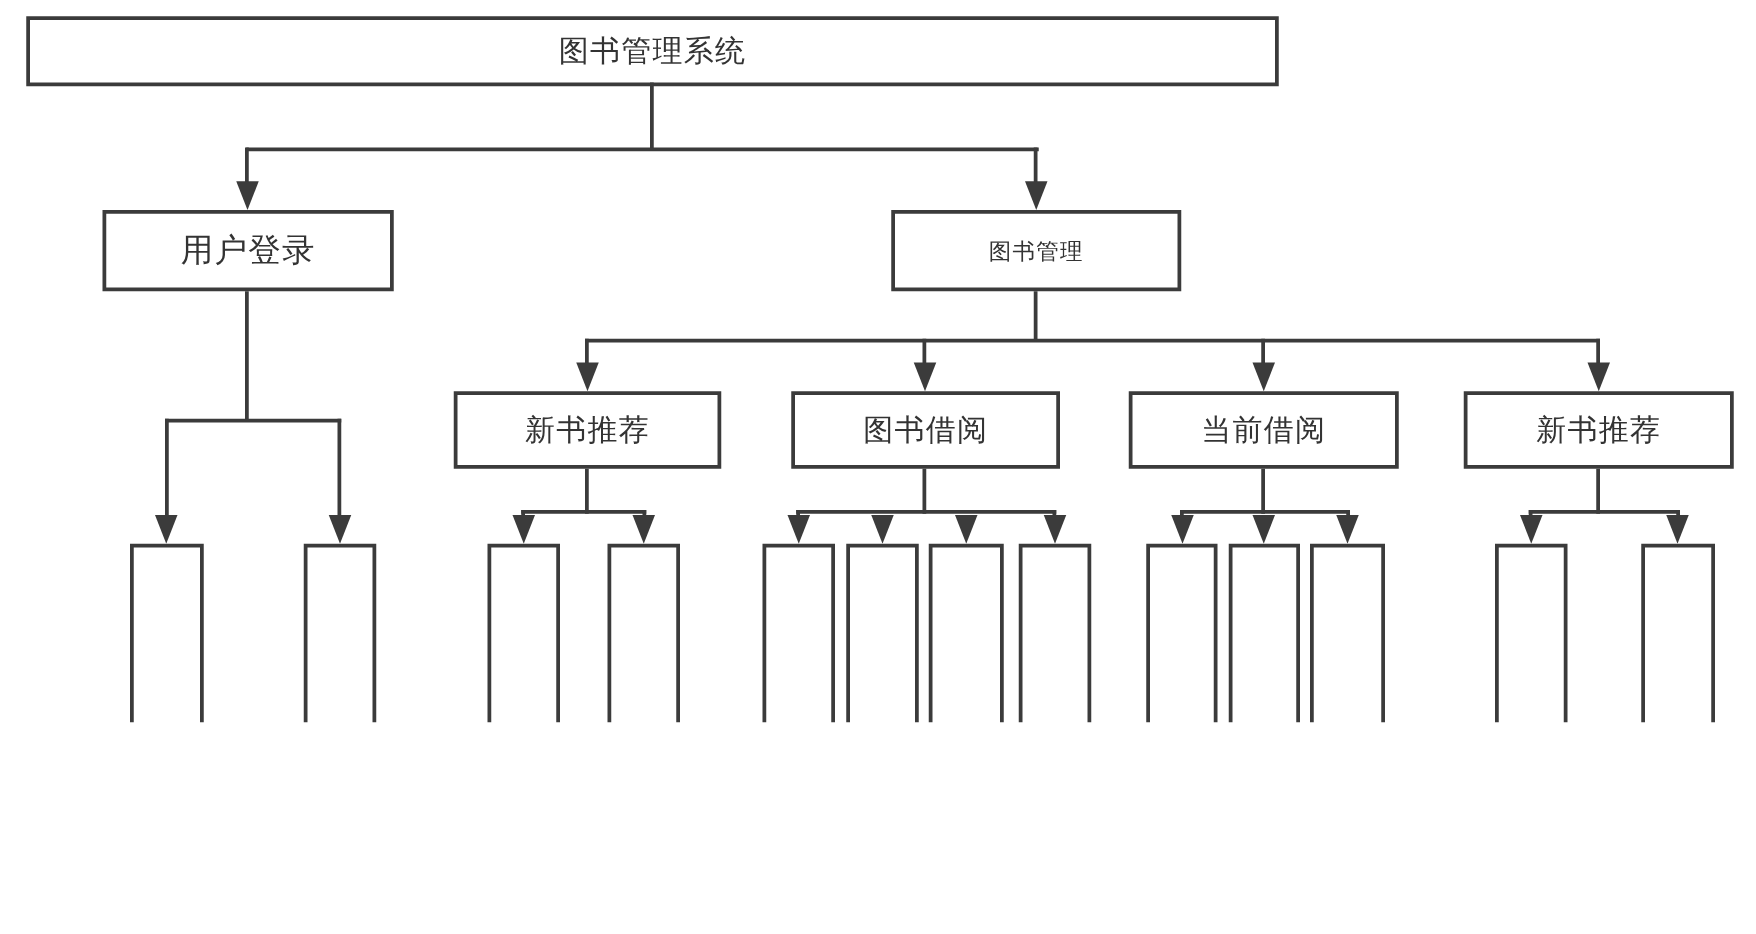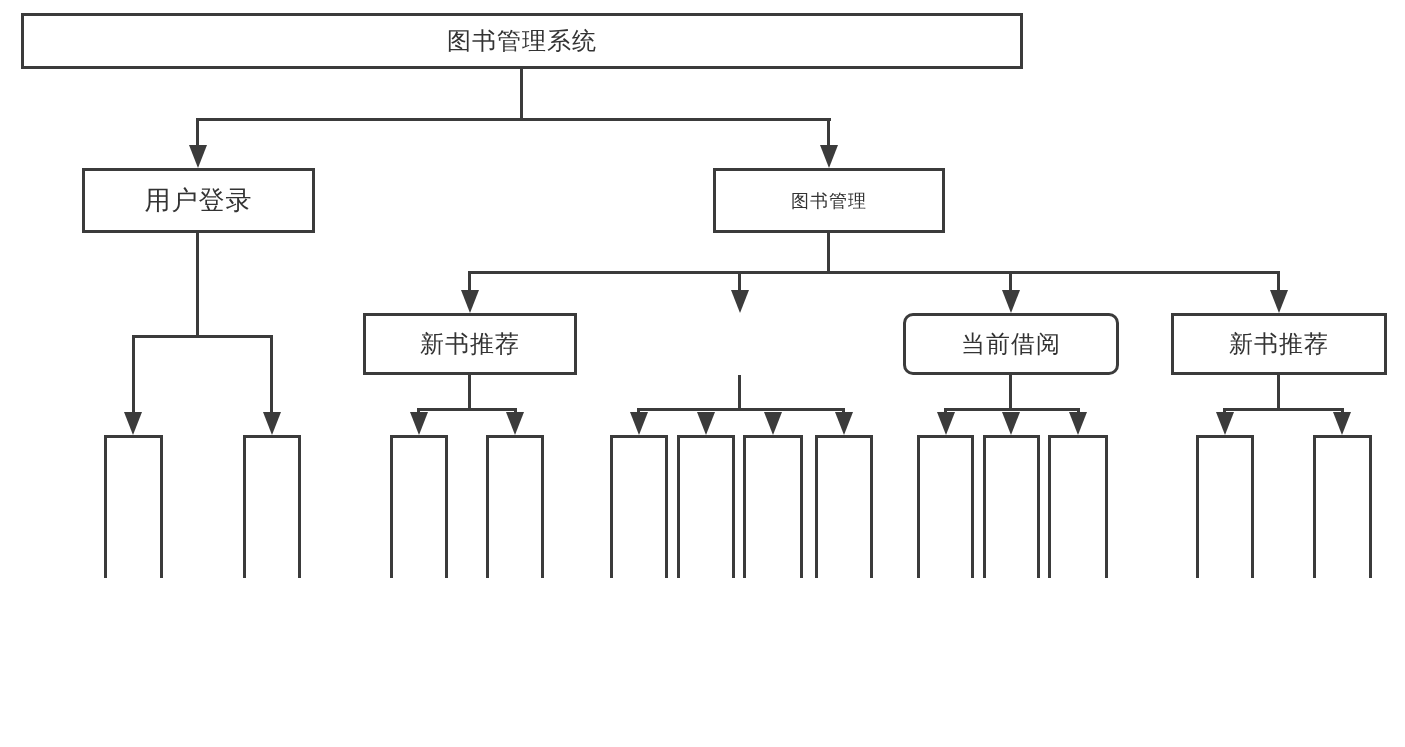--- a/index.html
+++ b/index.html
@@ -87,21 +87,22 @@
   <div class="vline" style="left:468px;top:271px;height:22px;"></div>
   <div class="vline" style="left:738px;top:271px;height:22px;"></div>
   <div class="vline" style="left:1009px;top:271px;height:22px;"></div>
   <div class="vline" style="left:1277px;top:271px;height:22px;"></div>
   <div class="arr" style="left:461px;top:290px;"></div>
   <div class="arr" style="left:731px;top:290px;"></div>
   <div class="arr" style="left:1002px;top:290px;"></div>
   <div class="arr" style="left:1270px;top:290px;"></div>
 
   <div class="box" style="left:363px;top:313px;width:214px;height:62px;">新书推荐</div>
-  <div class="box" style="left:903px;top:313px;width:216px;height:62px;border-radius:10px;">当前借阅</div>
+  <div class="box" style="left:633px;top:313px;width:215px;height:62px;">图书借阅</div>
+  <div class="box" style="left:903px;top:313px;width:216px;height:62px;">当前借阅</div>
   <div class="box" style="left:1171px;top:313px;width:216px;height:62px;">新书推荐</div>
 
   <div class="vline" style="left:468px;top:375px;height:36px;"></div>
   <div class="hline" style="left:417px;top:408px;width:100px;"></div>
   <div class="vline" style="left:417px;top:408px;height:10px;"></div>
   <div class="vline" style="left:514px;top:408px;height:10px;"></div>
   <div class="arr" style="left:410px;top:412px;"></div>
   <div class="arr" style="left:506px;top:412px;"></div>
 
   <div class="vline" style="left:738px;top:375px;height:36px;"></div>

